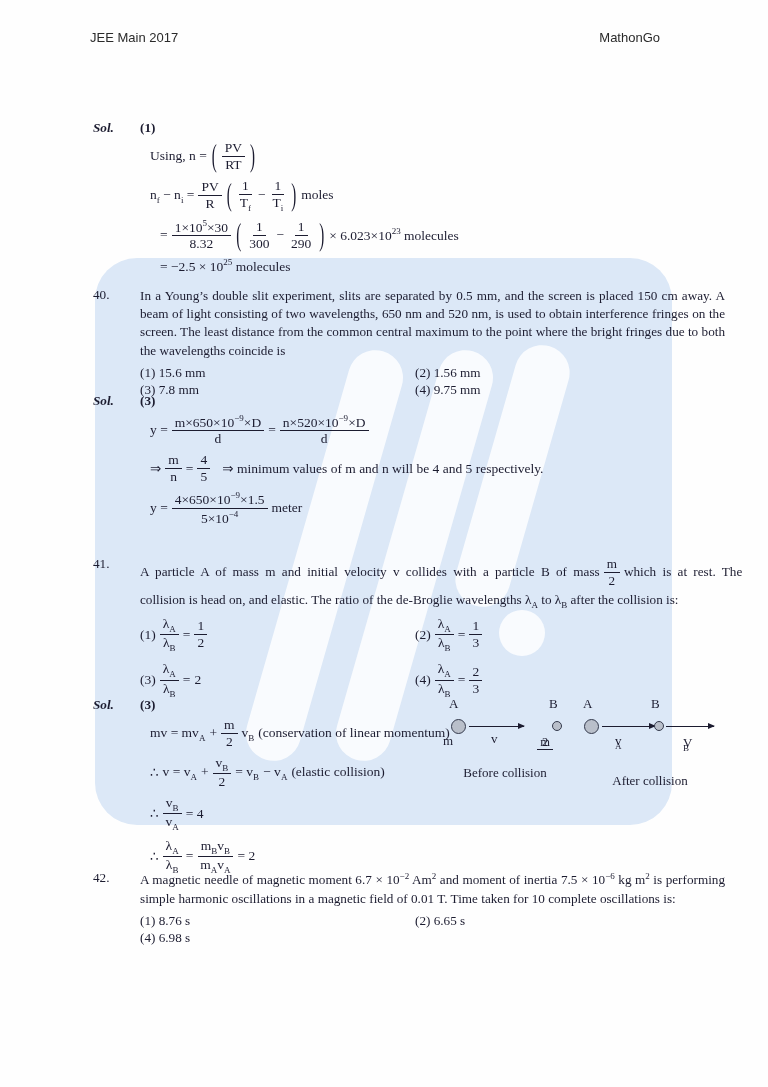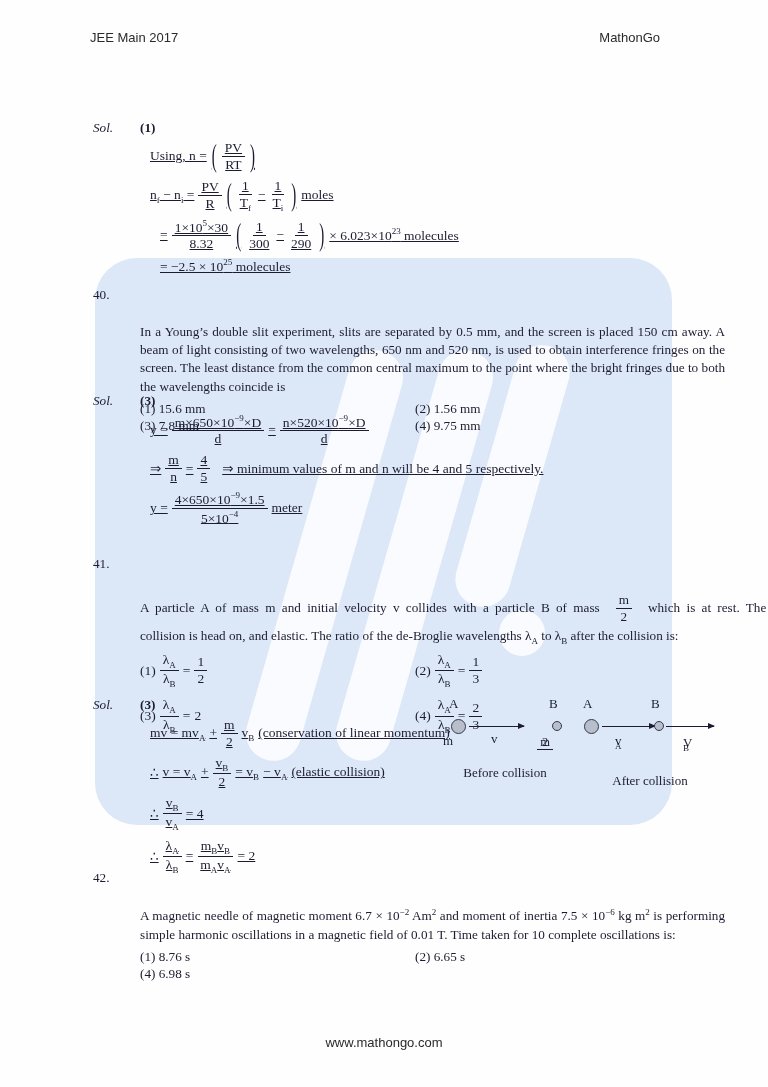--- a/index.html
+++ b/index.html
@@ -14,39 +14,39 @@
   .wm{position:absolute;left:95px;top:258px;width:577px;height:567px;background:#dce8f7;border-radius:42px;z-index:0;}
   .stripe{position:absolute;width:55px;background:#f9fbfe;border-radius:28px;transform:rotate(16deg);}
   .s1{left:202px;top:85px;height:425px;}
   .s2{left:292px;top:85px;height:425px;}
   .s3{left:390px;top:83px;height:270px;}
   .wdot{position:absolute;left:404px;top:352px;width:46px;height:46px;background:#f9fbfe;border-radius:50%;}
   
   .blk{position:absolute;left:93px;width:640px;z-index:1;font-size:13.2px;}
   .qrow{display:flex;}
   .qnum{width:47px;flex:none;}
-  .qbody{width:585px;margin-top:36px;}
+  .qbody{width:585px;}
   .just{text-align:justify;line-height:1.38;}
   .optgrid{display:grid;grid-template-columns:275px auto;margin-top:4px;line-height:1.3;}
   
   .sol-head{display:flex;margin-bottom:4px;}
-  .sol-label{width:47px;font-weight:normal;font-style:italic;}
+  .sol-label{width:47px;font-weight:bold;font-style:italic;}
   .sol-ans{font-weight:bold;}
   .math{margin-left:57px;}
-  .mrow{display:flex;align-items:center;white-space:nowrap;gap:4px;margin-bottom:5px;font-size:13.5px;text-decoration:underline;}
+  .mrow{display:flex;align-items:center;white-space:nowrap;gap:4px;margin-bottom:5px;font-size:13.5px;}
   .frac{display:inline-flex;flex-direction:column;align-items:center;text-align:right;line-height:1.18;}
   .frac .num{border-bottom:1px solid #1c1c30;padding:0 3px;}
   .frac .den{padding:0 3px;}
   sub{font-size:9px;}
   sup{font-size:9px;}
   .bp{font-size:15px;transform:scaleY(2.05);transform-origin:center;padding:0 1px;}
   .ind{margin-left:10px;}
   .gapL{margin-left:8px;}
   
-  .fline{display:flex;align-items:center;gap:16px;white-space:nowrap;}
+  .fline{display:flex;align-items:center;gap:4px;white-space:nowrap;}
   .ws{word-spacing:3px;}
   .q41opts{display:grid;grid-template-columns:275px auto;row-gap:8px;margin-top:6px;}
   .opt{display:flex;align-items:center;gap:4px;font-size:13.5px;}
   
   .diag{position:absolute;left:435px;top:695px;width:300px;height:100px;z-index:1;font-size:13px;}
   .diag span{position:absolute;}
   .pc{position:absolute;border-radius:50%;background:#b9bfca;border:1.2px solid #343a4d;box-sizing:border-box;}
   .pcA{width:15px;height:15px;}
   .pcB{width:10px;height:10px;}
   .arr{position:absolute;height:0;border-top:1.4px solid #1c1c30;}
@@ -337,15 +337,14 @@
         <div class="just"><span>A magnetic needle of magnetic moment 6.7 × 10</span><sup>−2</sup><span> Am</span><sup>2</sup><span> and moment of inertia 7.5 × 10</span><sup>−6</sup><span> kg m</span><sup>2</sup><span> is performing simple harmonic oscillations in a magnetic field of 0.01 T. Time taken for 10 complete oscillations is:</span></div>
         <div class="optgrid">
           <span>(1) 8.76 s</span>
           <span>(2) 6.65 s</span>
           <span>(4) 6.98 s</span>
         </div>
       </div>
     </div>
   </div>
 
-  <div class="ftr">www.mathongo.com</div>
 
 </div>
 
 </body></html>

